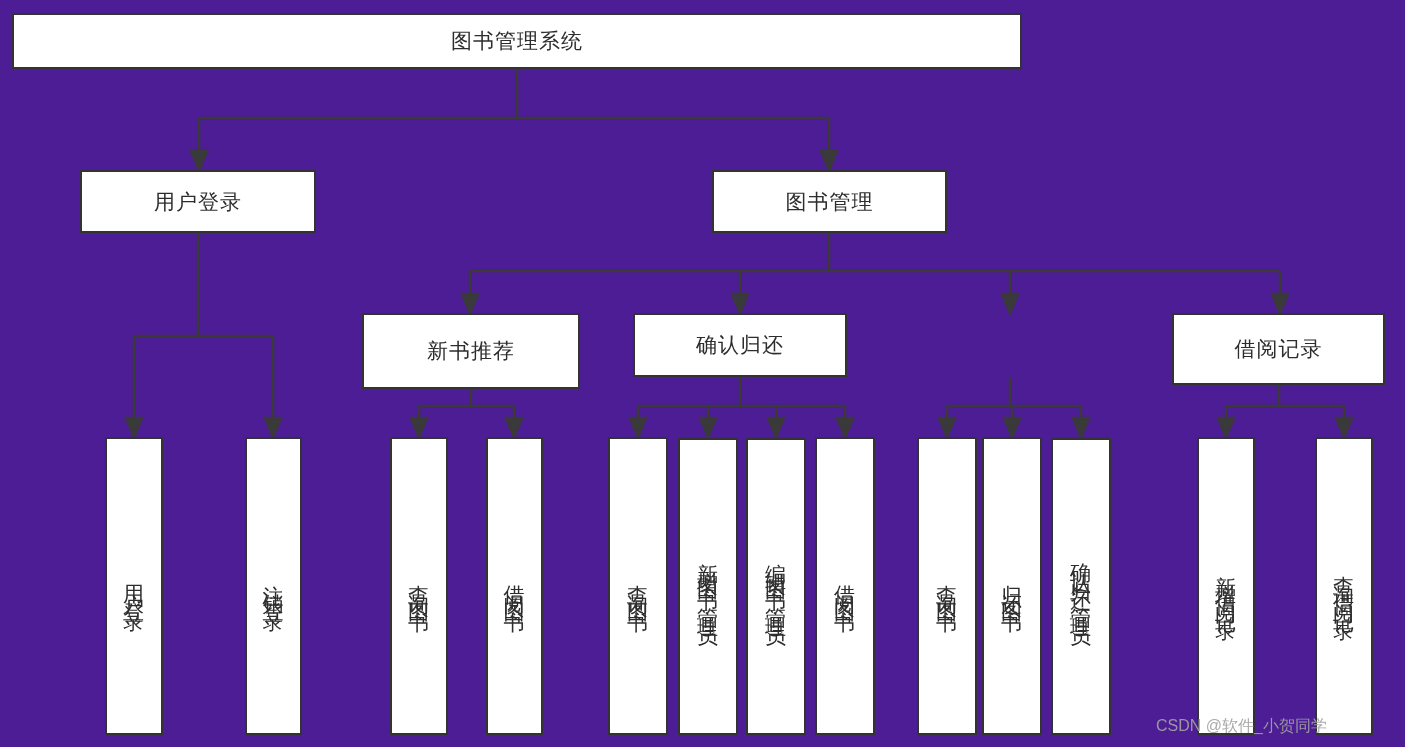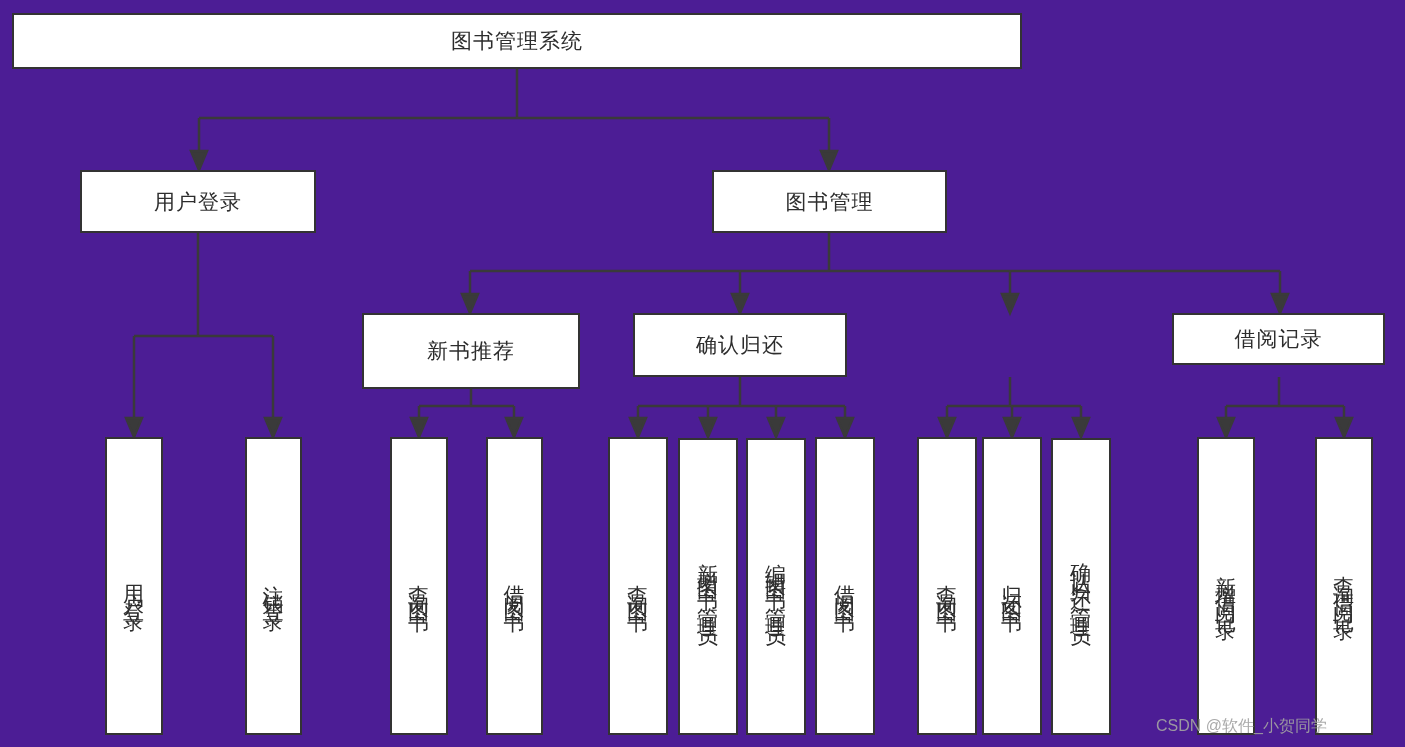--- a/index.html
+++ b/index.html
@@ -109,21 +109,21 @@
     </g>
   </svg>
 
   <div class="node h" style="left:12px;top:13px;width:1010px;height:56px;">图书管理系统</div>
 
   <div class="node h" style="left:80px;top:170px;width:236px;height:63px;">用户登录</div>
   <div class="node h" style="left:712px;top:170px;width:235px;height:63px;text-align:center;">图书管理</div>
 
   <div class="node h" style="left:362px;top:313px;width:218px;height:76px;">新书推荐</div>
   <div class="node h" style="left:633px;top:313px;width:214px;height:64px;">确认归还</div>
-  <div class="node h" style="left:1172px;top:313px;width:213px;height:52px;">借阅记录</div>
+  <div class="node h" style="left:1172px;top:313px;width:213px;height:72px;">借阅记录</div>
 
   <div class="node leaf" style="left:105px;top:437px;width:58px;height:298px;">用户登录</div>
   <div class="node leaf" style="left:245px;top:437px;width:57px;height:298px;">注销登录</div>
 
   <div class="node leaf" style="left:390px;top:437px;width:58px;height:298px;">查询图书</div>
   <div class="node leaf" style="left:486px;top:437px;width:57px;height:298px;">借阅图书</div>
 
   <div class="node leaf" style="left:608px;top:437px;width:60px;height:298px;">查询图书</div>
   <div class="node leaf" style="left:678px;top:438px;width:60px;height:297px;">新增图书（管理员）</div>
   <div class="node leaf" style="left:746px;top:438px;width:60px;height:297px;">编辑图书（管理员）</div>

